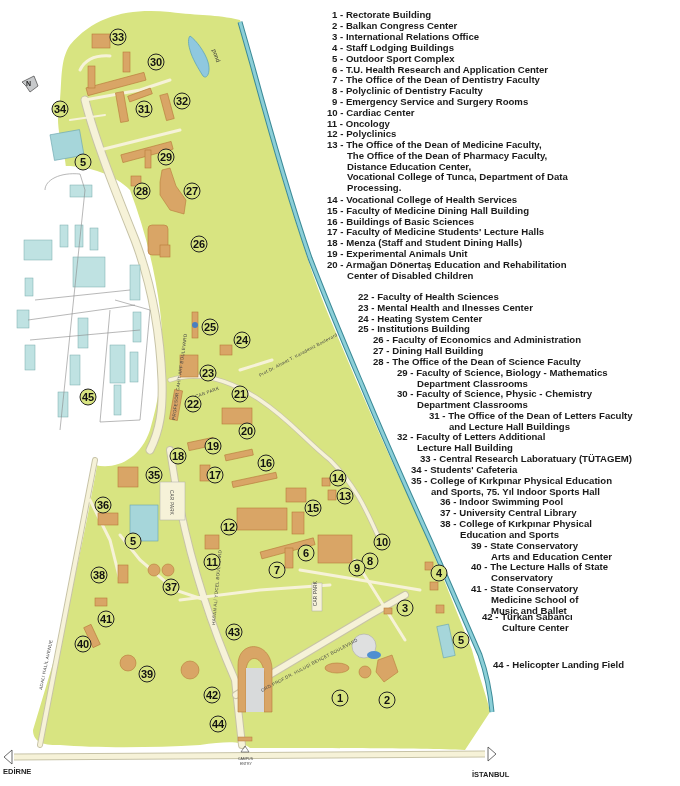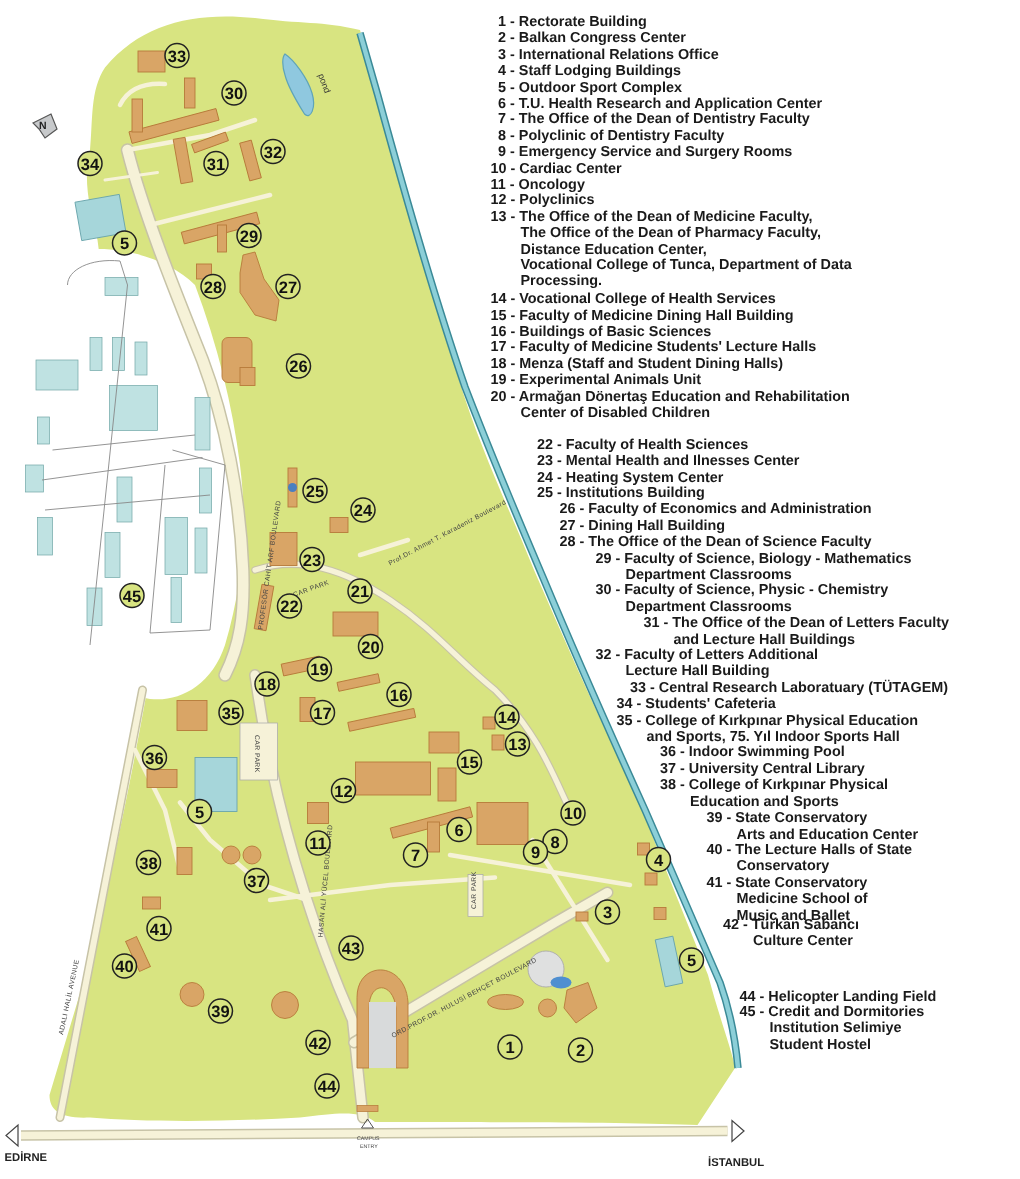--- a/index.html
+++ b/index.html
@@ -427,14 +427,13 @@
     <div class="legend-item" style="left: 411px; top: 465px;"><span class="num">34</span><span> - </span><span>Students' Cafeteria</span></div>
     <div class="legend-item" style="left: 411px; top: 476px;"><span class="num">35</span><span> - </span><span>College of Kırkpınar Physical Education</span><span class="cont" style="padding-left: 20px;">and Sports, 75. Yıl Indoor Sports Hall</span></div>
     <div class="legend-item" style="left: 440px; top: 497px;"><span class="num">36</span><span> - </span><span>Indoor Swimming Pool</span></div>
     <div class="legend-item" style="left: 440px; top: 508px;"><span class="num">37</span><span> - </span><span>University Central Library</span></div>
     <div class="legend-item" style="left: 440px; top: 519px;"><span class="num">38</span><span> - </span><span>College of Kırkpınar Physical</span><span class="cont" style="padding-left: 20px;">Education and Sports</span></div>
     <div class="legend-item" style="left: 471px; top: 541px;"><span class="num">39</span><span> - </span><span>State Conservatory</span><span class="cont" style="padding-left: 20px;">Arts and Education Center</span></div>
     <div class="legend-item" style="left: 471px; top: 562px;"><span class="num">40</span><span> - </span><span>The Lecture Halls of State</span><span class="cont" style="padding-left: 20px;">Conservatory</span></div>
     <div class="legend-item" style="left: 471px; top: 584px;"><span class="num">41</span><span> - </span><span>State Conservatory</span><span class="cont" style="padding-left: 20px;">Medicine School of</span><span class="cont" style="padding-left: 20px;">Music and Ballet</span></div>
     <div class="legend-item" style="left: 482px; top: 612px;"><span class="num">42</span><span> - </span><span>Türkan Sabancı</span><span class="cont" style="padding-left: 20px;">Culture Center</span></div>
     <div class="legend-item" style="left: 493px; top: 660px;"><span class="num">44</span><span> - </span><span>Helicopter Landing Field</span></div>
-    <div class="legend-item" style="left: 493px; top: 670px;"><span class="num">45</span><span> - </span><span>Credit and Dormitories</span><span class="cont" style="padding-left: 20px;">Institution Selimiye</span><span class="cont" style="padding-left: 20px;">Student Hostel</span></div>
   </div>
 
 </body></html>

